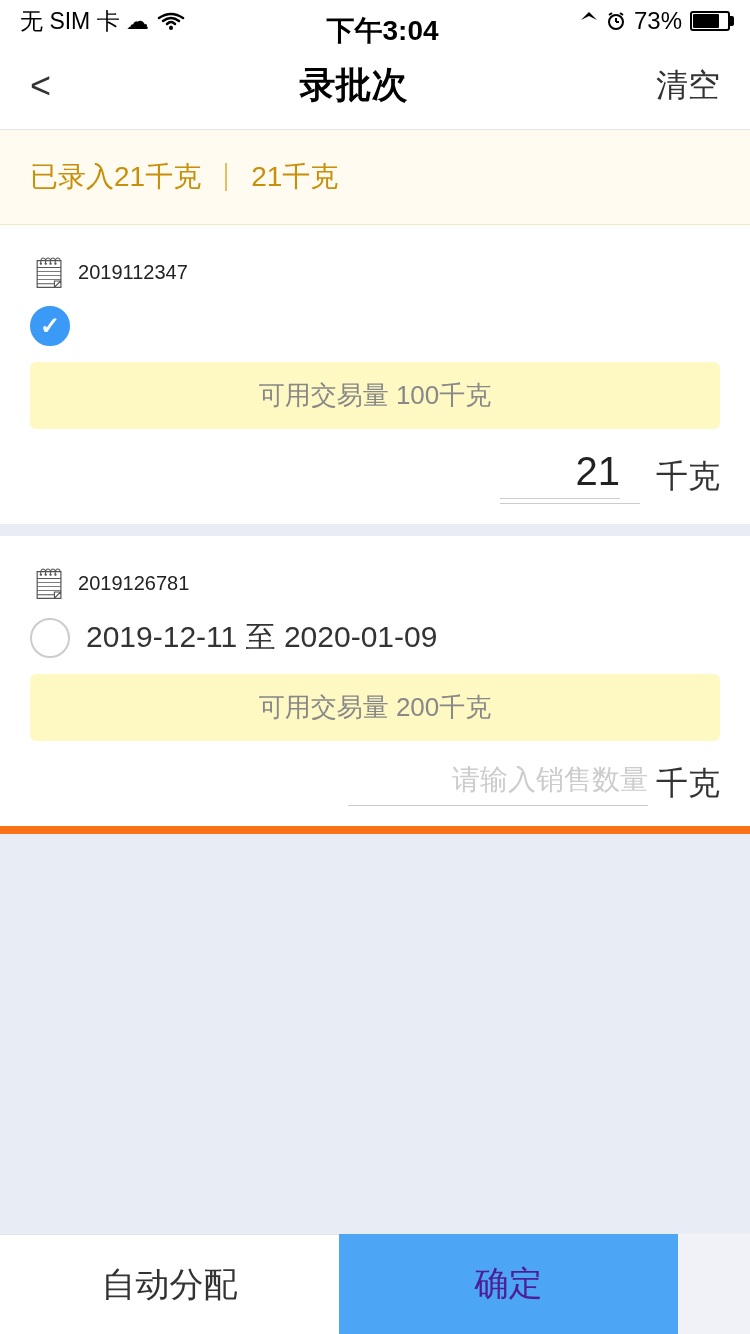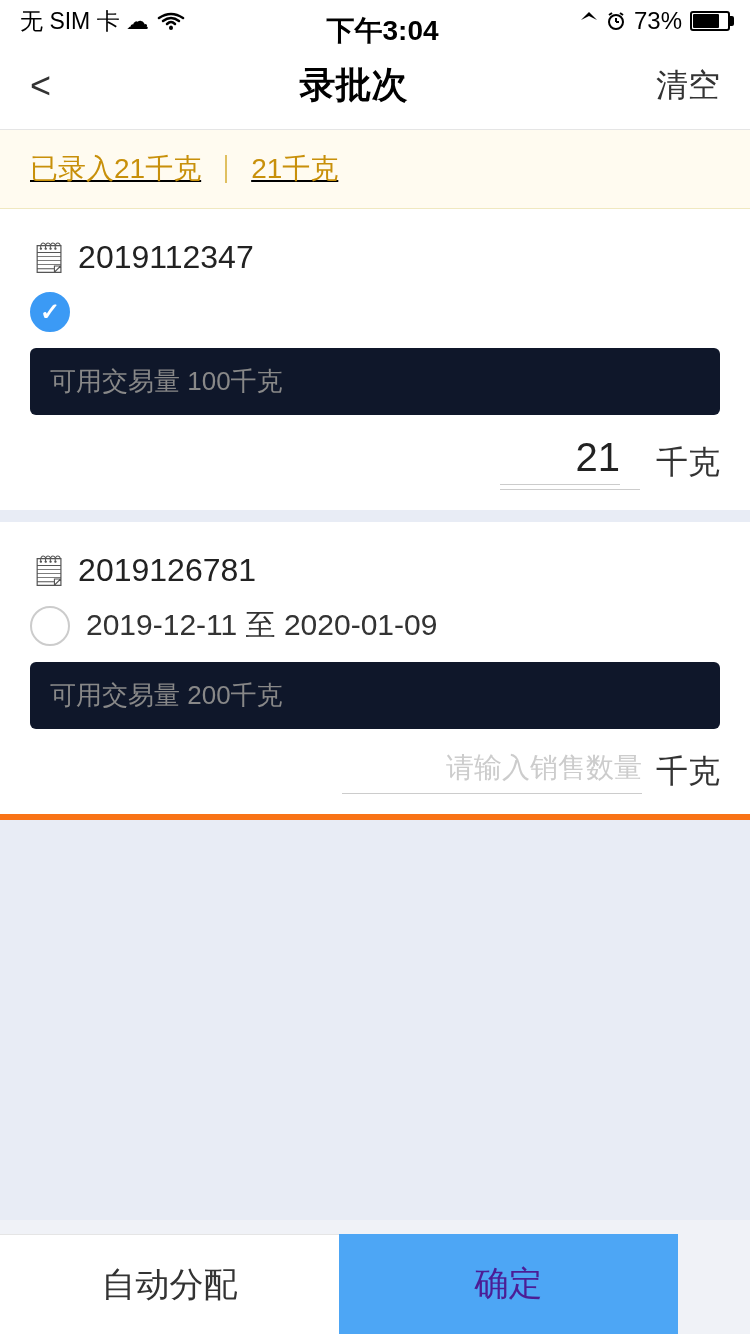--- a/index.html
+++ b/index.html
@@ -96,26 +96,25 @@
     .nav-action {
       font-size: 32px;
       color: #333;
       cursor: pointer;
     }
 
     
     .summary-bar {
       width: 750px;
       background: #fffbf0;
-      padding: 20px 30px;
+      padding: 28px 30px;
       display: flex;
       align-items: center;
       gap: 0;
       border-bottom: 1px solid #f0e8c0;
-      text-decoration: underline;
     }
     .summary-item {
       font-size: 28px;
       color: #c8900a;
     }
     .summary-divider {
       width: 2px;
       height: 28px;
       background: #e0c060;
       margin: 0 24px;
@@ -132,21 +131,21 @@
       display: flex;
       align-items: center;
       gap: 10px;
       margin-bottom: 16px;
     }
     .batch-icon {
       font-size: 30px;
       color: #555;
     }
     .batch-id {
-      font-size: 32px;
+      font-size: 20px;
       color: #222;
       font-weight: 500;
     }
     .batch-date-row {
       display: flex;
       align-items: center;
       gap: 16px;
       margin-bottom: 16px;
     }
     .radio-circle {
@@ -168,25 +167,26 @@
       content: '✓';
       color: #fff;
       font-size: 24px;
       font-weight: bold;
     }
     .batch-date {
       font-size: 30px;
       color: #333;
     }
     .batch-info-box {
-      background: #0f172a;
+      background: #fef9c3;
       border-radius: 6px;
       padding: 16px 20px;
       margin-bottom: 0;
       margin-left: 0;
+      text-align: center;
     }
     .batch-info-text {
       font-size: 26px;
       color: #888;
     }
 
     
     .quantity-row {
       background: #fff;
       display: flex;
@@ -236,22 +236,22 @@
       background: #fff;
     }
 
     
     .placeholder-row {
       background: #fff;
       display: flex;
       align-items: center;
       justify-content: flex-end;
       padding: 20px 30px;
-      gap: 14px;
-      border-bottom: 6px solid #f97316;
+      gap: 8px;
+      border-bottom: 8px solid #f97316;
     }
     .placeholder-input-wrap {
       display: flex;
       flex-direction: column;
       align-items: flex-end;
     }
     .placeholder-text {
       font-size: 28px;
       color: #ccc;
     }

